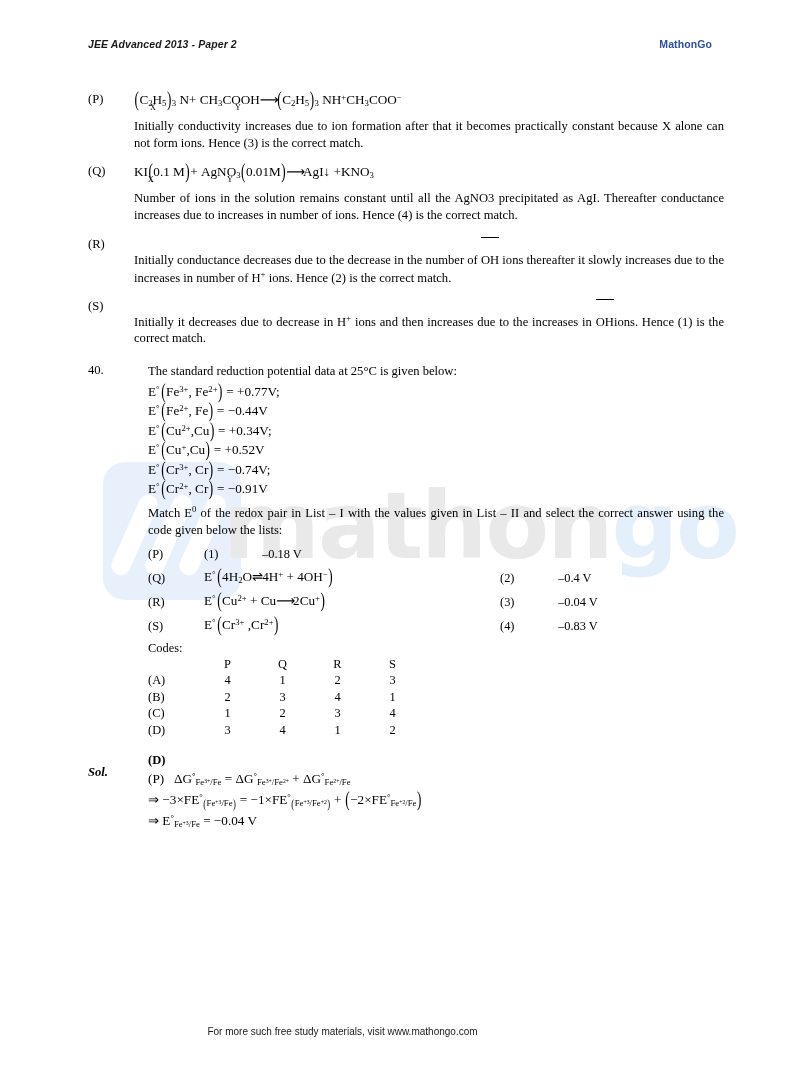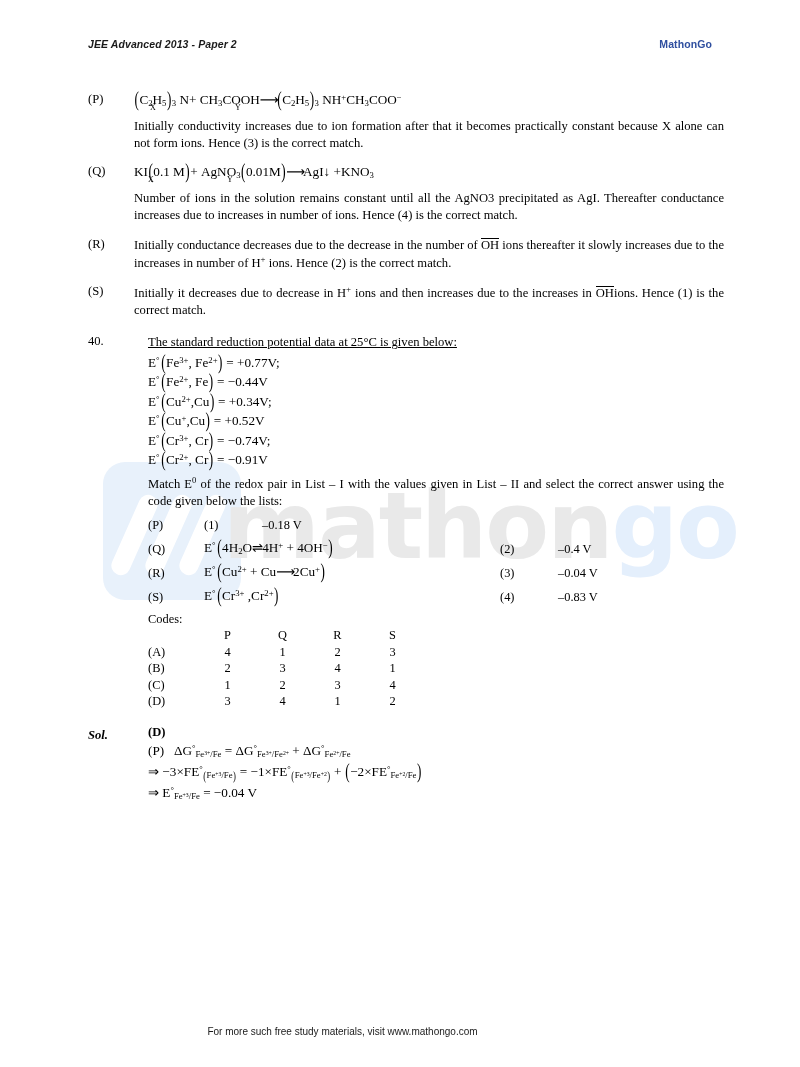--- a/index.html
+++ b/index.html
@@ -125,21 +125,21 @@
     margin: 0 0.5px;
   }
   .tiny-lbl {
     font-size: 8px;
     position: relative;
     top: 7px;
     left: 0;
   }
   .overline-ion {
     border-top: 1px solid #000;
-    padding-top: 0px;
+    padding-top: 16px;
     display: inline-block;
     line-height: 1.05;
   }
   .arrow { letter-spacing: -2px; }
 
   
   .q40 { margin-top: 16px; }
   .qnum {
     position: absolute;
     left: 0;
@@ -178,21 +178,21 @@
   table.codes td.opt { width: 52px; }
   table.codes td.cell { width: 55px; text-align: center; }
   table.codes th.hdr { width: 55px; }
   table.codes th.blank { width: 52px; }
 
   
   .sol-block { margin-top: 14px; position: relative; }
   .sol-tag {
     position: absolute;
     left: 0;
-    top: 3px;
+    top: 12px;
     font-size: 12.6px;
     font-weight: bold;
     font-style: italic;
   }
   .sol-body { margin-left: 60px; }
   .sol-ans { font-size: 12.6px; font-weight: bold; margin-bottom: 3px; }
   .sol-eq { font-size: 13.2px; margin-bottom: 5px; white-space: nowrap; }
   .ssub { font-size: 0.55em; vertical-align: -0.3em; }
   .ssup { font-size: 0.55em; vertical-align: 0.45em; }
 
@@ -271,21 +271,21 @@
       <span>Initially it decreases due to decrease in H</span><sup style="font-size:0.7em;">+</sup>
       <span>ions and then increases due to the increases in</span>
       <span class="overline-ion">OH</span><span>ions. Hence (1) is the correct match.</span>
     </div>
   </div>
 
   <div class="q40" style="position:relative;">
     <div class="qnum">40.</div>
     <div class="q40-body">
 
-      <div class="body-txt" style="margin-bottom:4px;text-decoration:underline;">The standard reduction potential data at 25°C is given below:</div>
+      <div class="body-txt" style="margin-bottom:4px;">The standard reduction potential data at 25°C is given below:</div>
 
       <div class="pot-line mth">E<sup>°</sup> <span class="big-paren">(</span>Fe<sup>3+</sup>, Fe<sup>2+</sup><span class="big-paren">)</span> = +0.77V;</div>
       <div class="pot-line mth">E<sup>°</sup> <span class="big-paren">(</span>Fe<sup>2+</sup>, Fe<span class="big-paren">)</span> = −0.44V</div>
       <div class="pot-line mth">E<sup>°</sup> <span class="big-paren">(</span>Cu<sup>2+</sup>,Cu<span class="big-paren">)</span> = +0.34V;</div>
       <div class="pot-line mth">E<sup>°</sup> <span class="big-paren">(</span>Cu<sup>+</sup>,Cu<span class="big-paren">)</span> = +0.52V</div>
       <div class="pot-line mth">E<sup>°</sup> <span class="big-paren">(</span>Cr<sup>3+</sup>, Cr<span class="big-paren">)</span> = −0.74V;</div>
       <div class="pot-line mth">E<sup>°</sup> <span class="big-paren">(</span>Cr<sup>2+</sup>, Cr<span class="big-paren">)</span> = −0.91V</div>
 
       <div class="body-txt" style="margin-top:7px; margin-bottom:6px;">Match E<sup style="font-size:0.68em;">0</sup> of the redox pair in List – I with the values given in List – II and select the correct answer using the code given below the lists:</div>
 

